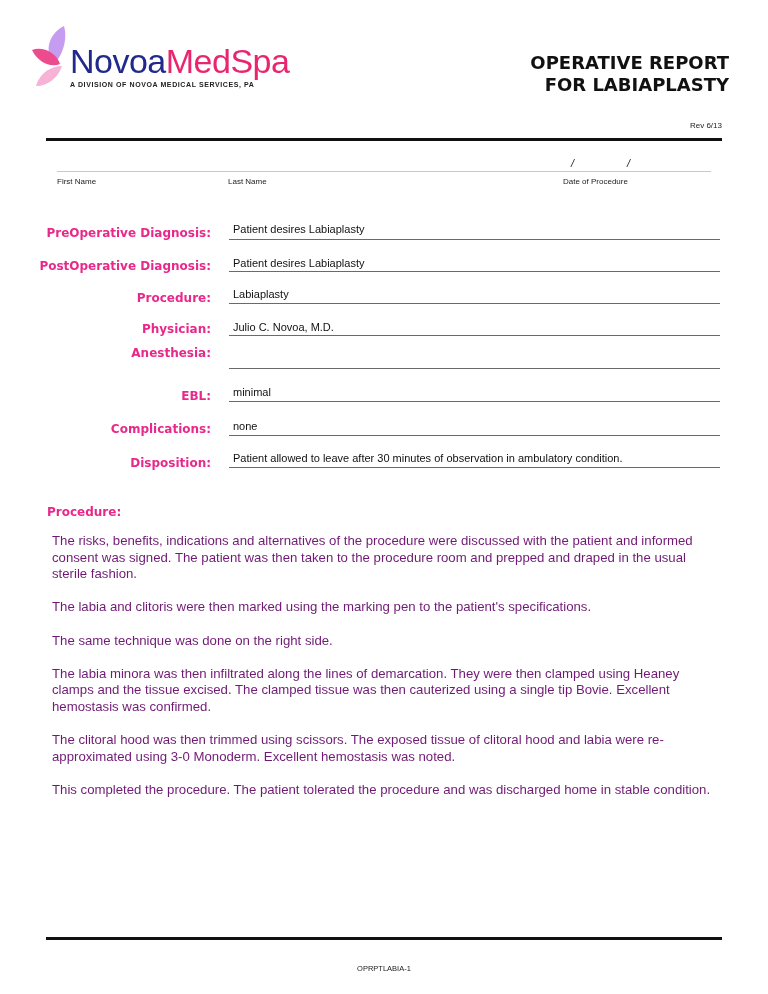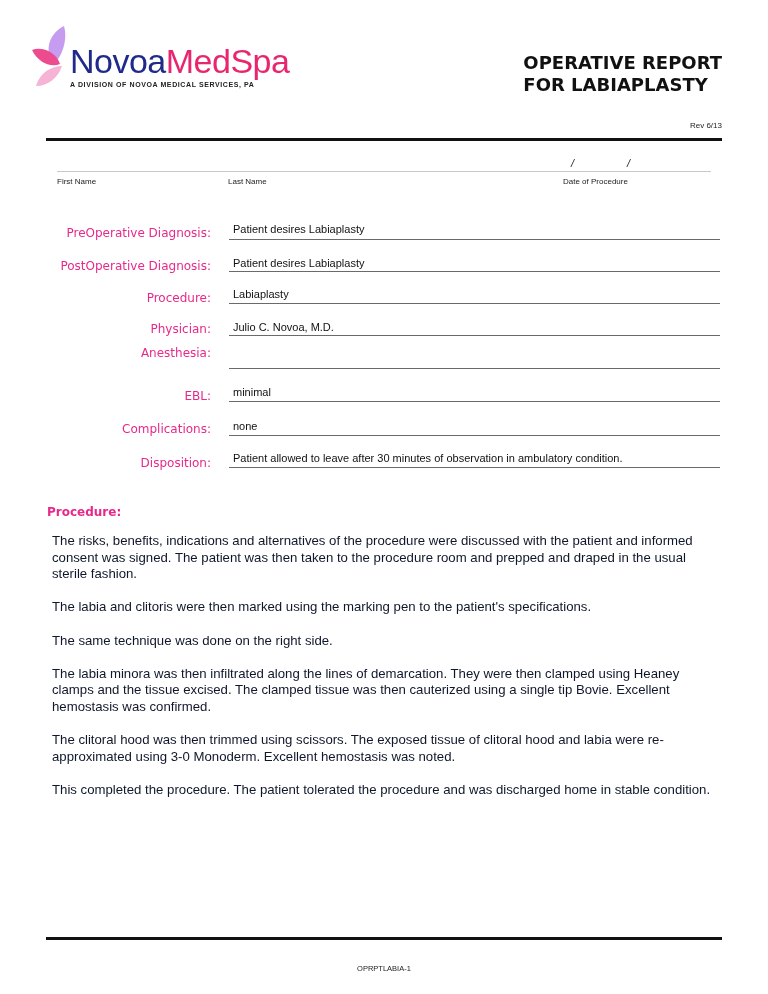--- a/index.html
+++ b/index.html
@@ -7,39 +7,39 @@
   .abs { position: absolute; }
 
   
   .logo { left: 30px; top: 22px; width: 260px; height: 80px; }
   .logo-text { position: absolute; left: 40px; top: 20px; white-space: nowrap; font-family: Liberation Sans, sans-serif; font-size: 34px; letter-spacing: -0.5px; }
   .logo-novoa { color: #1f2a8a; }
   .logo-medspa { color: #e8266f; }
   .logo-sub { position: absolute; left: 40px; top: 59px; font-size: 7px; font-weight: bold; letter-spacing: 0.6px; color: #222; white-space: nowrap; }
 
   
-  .title { right: 46px; top: 52px; font-family: "DejaVu Sans", sans-serif; font-weight: bold; font-size: 18px; line-height: 22px; color: #111; }
+  .title { right: 39px; top: 52px; text-align: right; font-family: "DejaVu Sans", sans-serif; font-weight: bold; font-size: 18px; line-height: 22px; color: #111; }
   .rev { right: 46px; top: 121px; font-size: 8px; color: #222; }
   .rule-thick { left: 46px; width: 676px; height: 3px; background: #111; }
   .rule-top { top: 138px; }
   .rule-bottom { top: 937px; }
 
   
   .name-line { left: 57px; top: 171px; width: 654px; height: 1px; background: #c8c8c8; }
   .name-label { top: 177px; font-size: 8px; color: #222; }
   .slash { top: 157px; font-size: 11px; color: #222; font-style: italic; }
 
   
-  .field-label { right: 557px; font-family: "DejaVu Sans", sans-serif; font-weight: normal; font-size: 12px; color: #e8288a; text-align: right; white-space: nowrap; }
+  .field-label { right: 557px; font-family: "DejaVu Sans", sans-serif; font-weight: bold; font-size: 12px; color: #e8288a; text-align: right; white-space: nowrap; }
   .field-line { left: 229px; width: 491px; height: 1px; background: #6a6a6a; }
   .field-value { left: 233px; font-size: 11px; color: #111; white-space: nowrap; }
 
   
   .proc-heading { left: 47px; top: 505px; font-family: "DejaVu Sans", sans-serif; font-weight: bold; font-size: 12px; color: #e8288a; }
-  .narrative { left: 52px; top: 533px; width: 672px; font-size: 13.2px; line-height: 16.6px; color: #0f172a; }
+  .narrative { left: 52px; top: 533px; width: 672px; font-size: 13.2px; line-height: 16.6px; color: #701a75; }
   .narrative p { margin: 0 0 16.6px 0; }
 
   .footer-code { left: 0; width: 768px; top: 964px; text-align: center; font-size: 7.5px; color: #222; }
 </style>
 </head>
 <body>
 
 <div class="abs logo">
   <svg class="abs" style="left:0;top:0" width="44" height="80" viewBox="0 0 44 80">
     <path d="M34 4 C18 12 14 30 24 42 C32 34 38 18 34 4 Z" fill="#c59cf0"></path>

